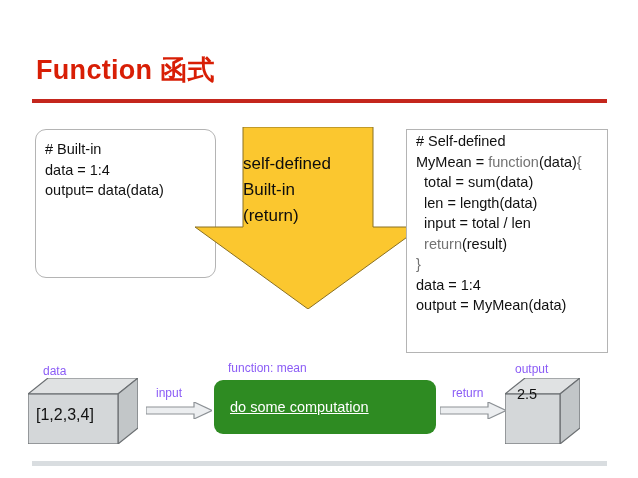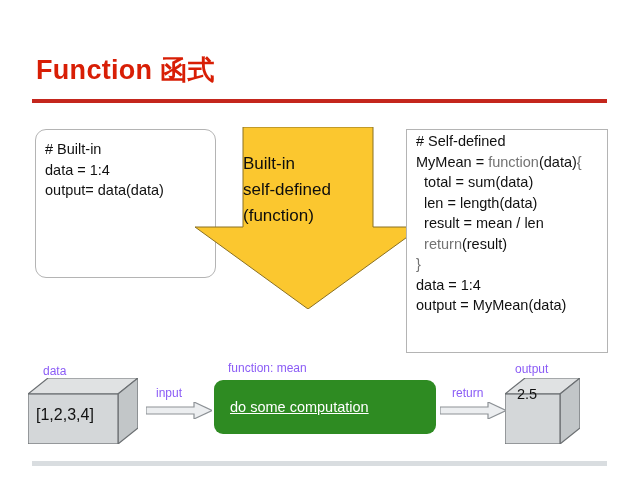--- a/index.html
+++ b/index.html
@@ -176,31 +176,31 @@
   <div class="code-box" id="code-box-builtin">
     <div class="code-line"># Built-in</div>
     <div class="code-line">data = 1:4</div>
     <div class="code-line">output= data(data)</div>
   </div>
 
   <svg id="yellow-arrow" viewBox="0 0 226 182">
     <polygon points="48,0 178,0 178,100 226,100 113,182 0,100 48,100" fill="#fbc72f" stroke="#8a7022" stroke-width="1"></polygon>
   </svg>
   <div id="yellow-arrow-label">
+    <div>self-defined</div>
     <div>Built-in</div>
-    <div>self-defined</div>
-    <div>(function)</div>
+    <div>(return)</div>
   </div>
 
   <div class="code-box" id="code-box-selfdefined">
     <div class="code-line"># Self-defined</div>
     <div class="code-line"><span>MyMean = </span><span class="kw">function</span><span>(data)</span><span class="kw">{</span></div>
     <div class="code-line">  total = sum(data)</div>
     <div class="code-line">  len = length(data)</div>
-    <div class="code-line">  result = mean / len</div>
+    <div class="code-line">  input = total / len</div>
     <div class="code-line"><span>&nbsp; </span><span class="kw">return</span><span>(result)</span></div>
     <div class="code-line"><span class="kw">}</span></div>
     <div class="code-line">data = 1:4</div>
     <div class="code-line">output = MyMean(data)</div>
   </div>
 
   <div class="flow-label" id="label-data">data</div>
   <div class="flow-label" id="label-func">function: mean</div>
   <div class="flow-label" id="label-output">output</div>
   <div class="flow-label" id="label-input">input</div>

